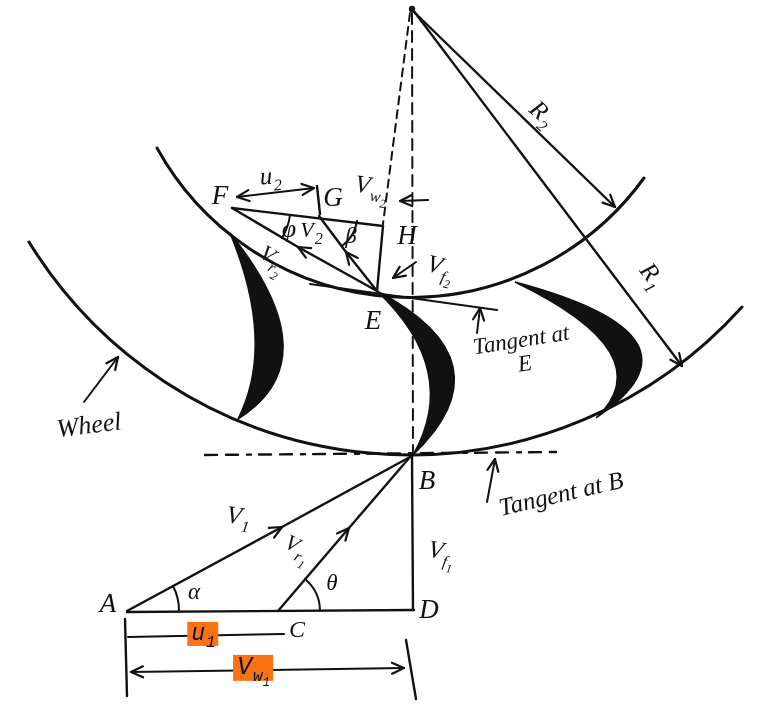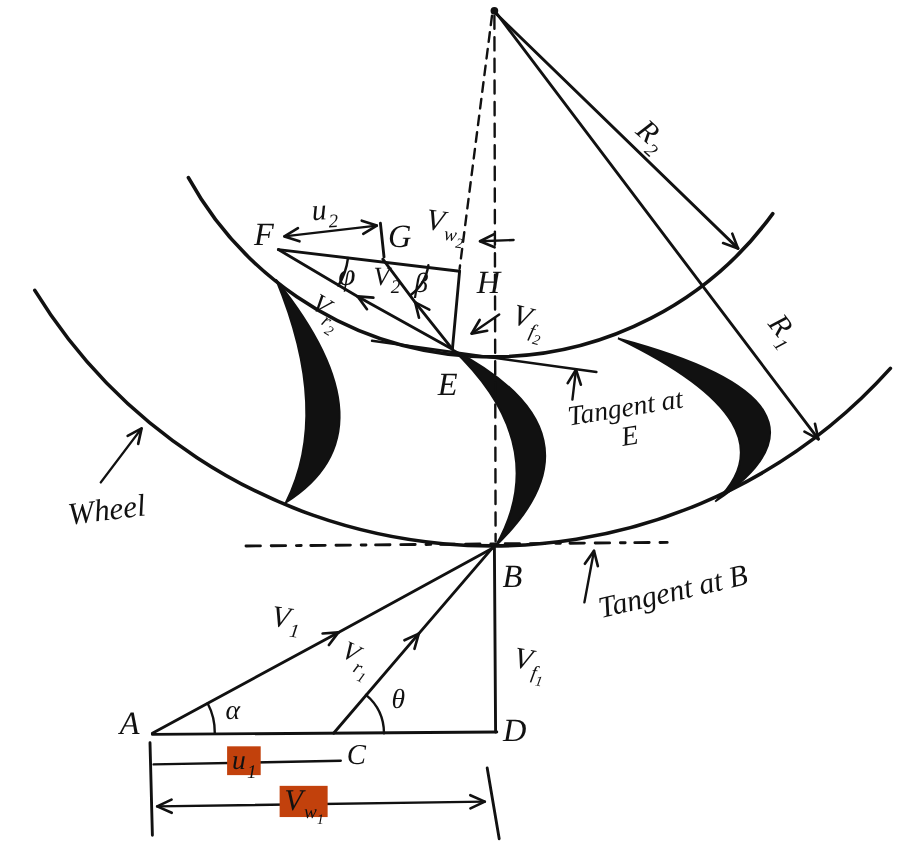--- a/index.html
+++ b/index.html
@@ -19,21 +19,21 @@
     transform:translate(-50%,-50%);
     line-height:1.05;
     user-select:none;
   }
   .pt{font-size:27px;}
   .vec{font-size:25px;}
   .word{font-size:23px;}
   .grk{font-size:23px;}
   .sub{font-size:16px;position:relative;top:7px;left:1px;}
   .sub2{font-size:12px;position:relative;top:12px;left:1px;}
-  .onl{background:#c2410c;padding:0 4px;}
+  .onl{background:#f97316;padding:0 4px;font-family:Liberation Mono, monospace;}
   .r4{transform:translate(-50%,-50%) rotate(-4deg);}
   .r8{transform:translate(-50%,-50%) rotate(8deg);}
   .r10{transform:translate(-50%,-50%) rotate(10deg);}
   .r14{transform:translate(-50%,-50%) rotate(14deg);}
   .r26{transform:translate(-50%,-50%) rotate(26deg);}
   .r32{transform:translate(-50%,-50%) rotate(32deg);}
   .r42{transform:translate(-50%,-50%) rotate(42deg);}
   .r52{transform:translate(-50%,-50%) rotate(52deg);}
   .rm7{transform:translate(-50%,-50%) rotate(-7deg);}
   .rm9{transform:translate(-50%,-50%) rotate(-9deg);}
@@ -109,21 +109,21 @@
     </g>
   </svg>
 
   <div class="lbl pt" style="left:220px;top:195px">F</div>
   <div class="lbl vec r4" style="left:270px;top:176px"><span>u</span><span class="sub">2</span></div>
   <div class="lbl pt" style="left:333px;top:197px">G</div>
   <div class="lbl vec r8" style="left:371px;top:186px"><span>V</span><span class="sub">w</span><span class="sub2">2</span></div>
   <div class="lbl pt" style="left:407px;top:235px">H</div>
   <div class="lbl vec r14" style="left:440px;top:266px"><span>V</span><span class="sub">f</span><span class="sub2">2</span></div>
   <div class="lbl grk" style="left:289px;top:229px;font-size:26px">φ</div>
-  <div class="lbl vec" style="left:322px;top:230px;font-size:22px"><span>V</span><span class="sub">2</span></div>
+  <div class="lbl vec" style="left:311px;top:230px;font-size:22px"><span>V</span><span class="sub">2</span></div>
   <div class="lbl grk" style="left:351px;top:236px">β</div>
   <div class="lbl vec r32" style="left:273px;top:257px;font-size:22px"><span>V</span><span class="sub">r</span><span class="sub2">2</span></div>
   <div class="lbl pt" style="left:373px;top:320px">E</div>
   <div class="lbl vec r42" style="left:542px;top:113px"><span>R</span><span class="sub">2</span></div>
   <div class="lbl vec r52" style="left:652px;top:275px"><span>R</span><span class="sub">1</span></div>
   <div class="lbl word rm9 ctr" style="left:523px;top:352px"><span>Tangent at</span><br><span>E</span></div>
   <div class="lbl word rm7" style="left:89px;top:425px;font-size:26px">Wheel</div>
   <div class="lbl word rm13" style="left:561px;top:494px;font-size:25px">Tangent at B</div>
   <div class="lbl pt" style="left:427px;top:480px">B</div>
   <div class="lbl vec r8" style="left:238px;top:516px"><span>V</span><span class="sub">1</span></div>

